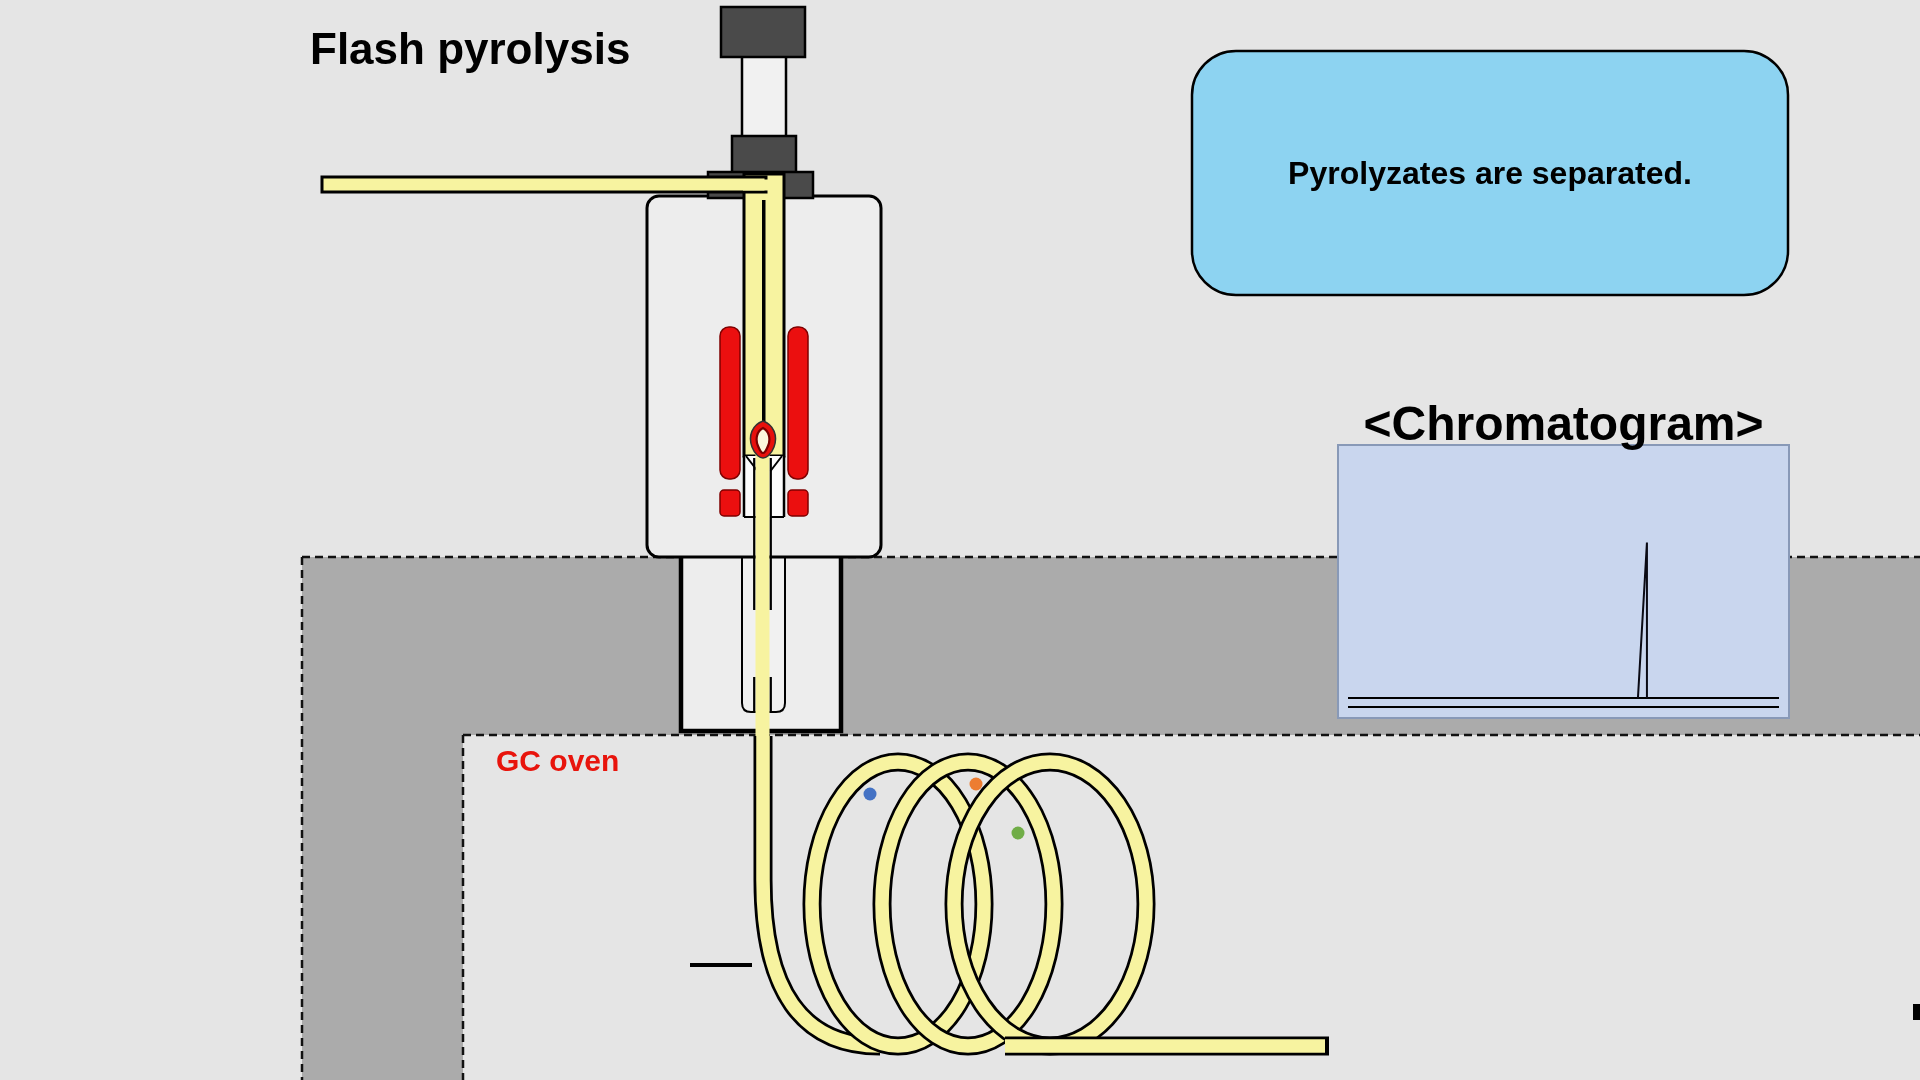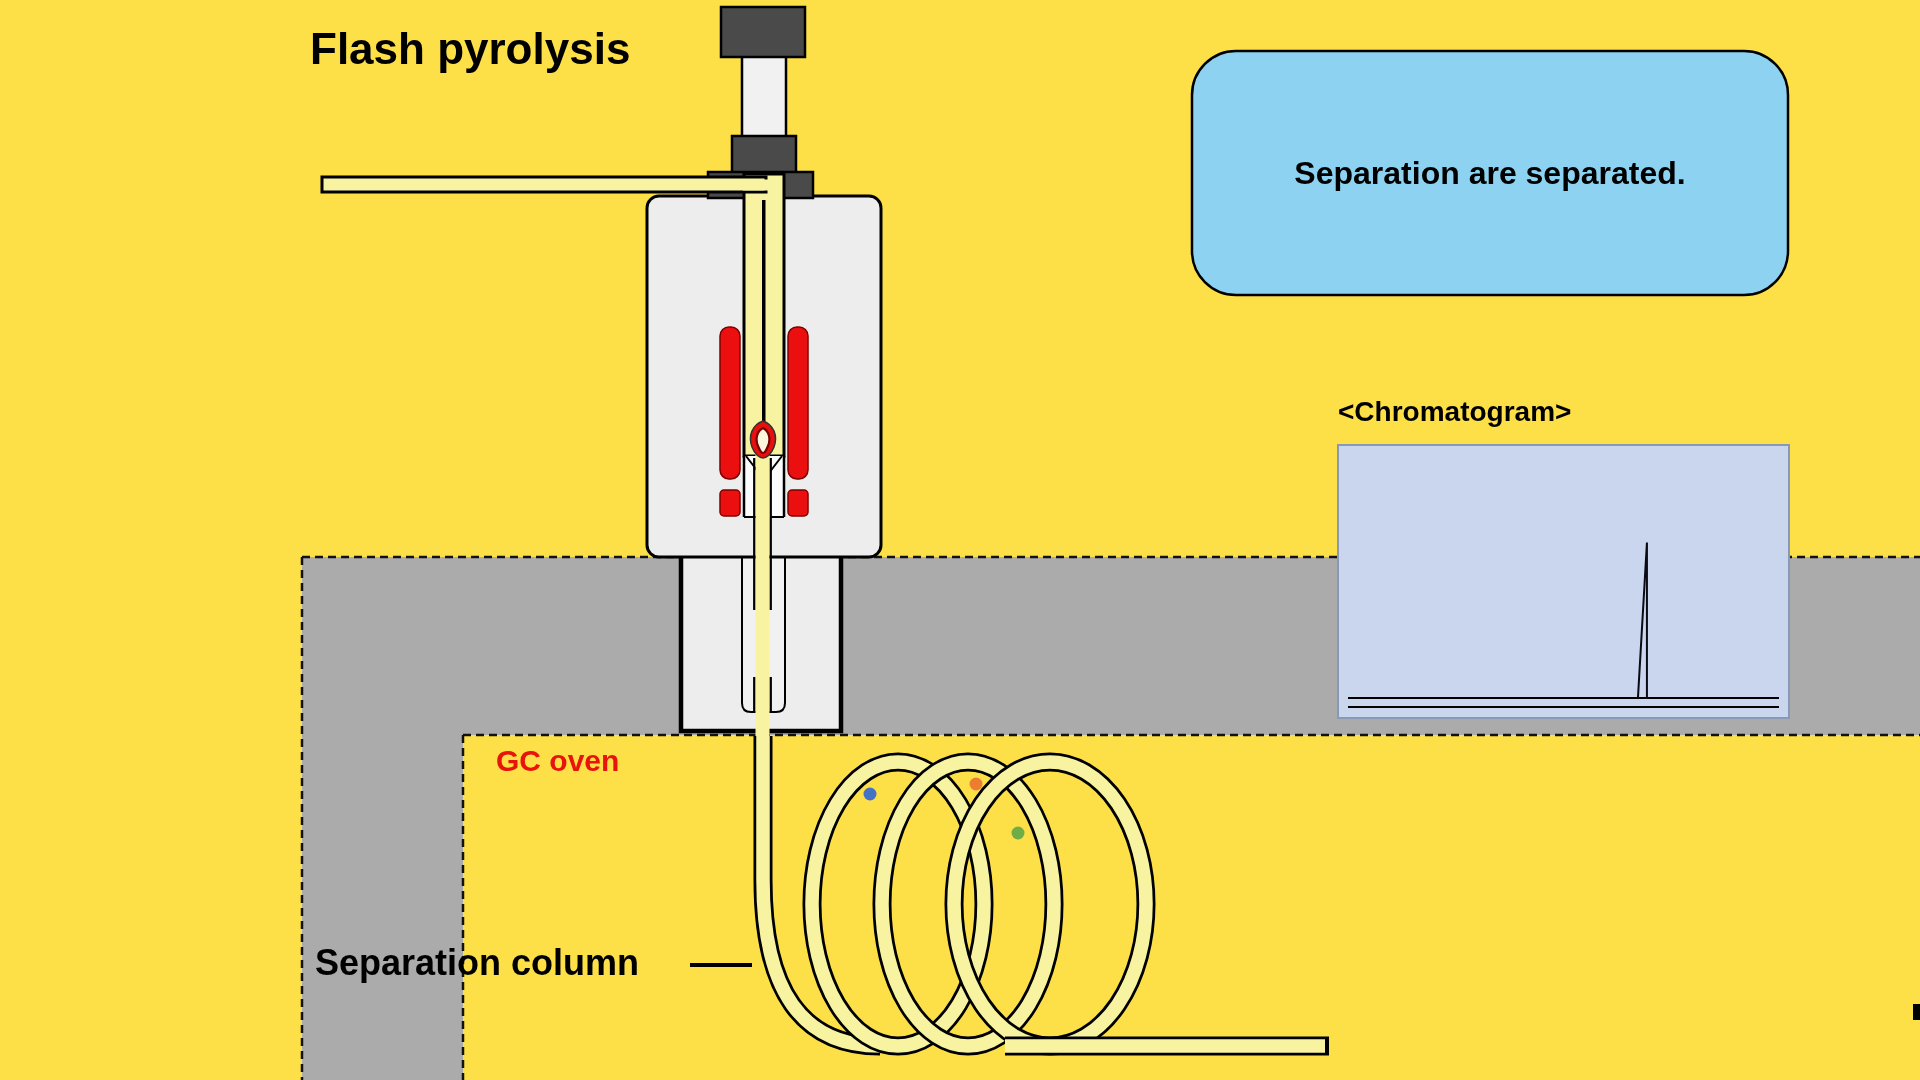--- a/index.html
+++ b/index.html
@@ -1,27 +1,27 @@
 <!DOCTYPE html>
 <html><head>
 <meta charset="utf-8">
 <style>
   html,body{margin:0;padding:0;background:#fff;}
   .stage{
-    position:relative;width:1920px;height:1080px;background:#fde047;
+    position:relative;width:1920px;height:1080px;background:#e5e5e5;
     overflow:hidden;font-family:"Liberation Sans","DejaVu Sans",sans-serif;
   }
   .stage svg{position:absolute;left:0;top:0;}
   .txt{position:absolute;font-weight:bold;color:#000;white-space:nowrap;}
   .title{left:310px;top:24px;font-size:44px;}
   .callout-text{
     left:1192px;top:51px;width:596px;height:244px;
     display:flex;align-items:center;justify-content:center;font-size:32px;
   }
-  .chrom-title{left:1338px;top:396px;width:451px;font-size:28px;}
+  .chrom-title{left:1338px;top:396px;width:451px;text-align:center;font-size:48px;}
   .gc-oven{left:496px;top:744px;font-size:30px;color:#E8140C;}
   .sep-col{left:315px;top:942px;font-size:36px;}
 </style>
 </head>
 <body>
 
 <div class="stage">
 
   <svg width="1920" height="1080" viewBox="0 0 1920 1080">
 
@@ -88,17 +88,16 @@
     <circle cx="1018" cy="833" r="6.5" fill="#70AD47"></circle>
 
     <line x1="690" y1="965" x2="752" y2="965" stroke="#000" stroke-width="4"></line>
 
     <rect x="1913" y="1004" width="7" height="16" fill="#000"></rect>
 
     <rect x="1192" y="51" width="596" height="244" rx="44" fill="#8DD3F1" stroke="#000" stroke-width="2.5"></rect>
   </svg>
 
   <div class="txt title">Flash pyrolysis</div>
-  <div class="txt callout-text">Separation are separated.</div>
+  <div class="txt callout-text">Pyrolyzates are separated.</div>
   <div class="txt chrom-title">&lt;Chromatogram&gt;</div>
   <div class="txt gc-oven">GC oven</div>
-  <div class="txt sep-col">Separation column</div>
 </div>
 
 </body></html>

